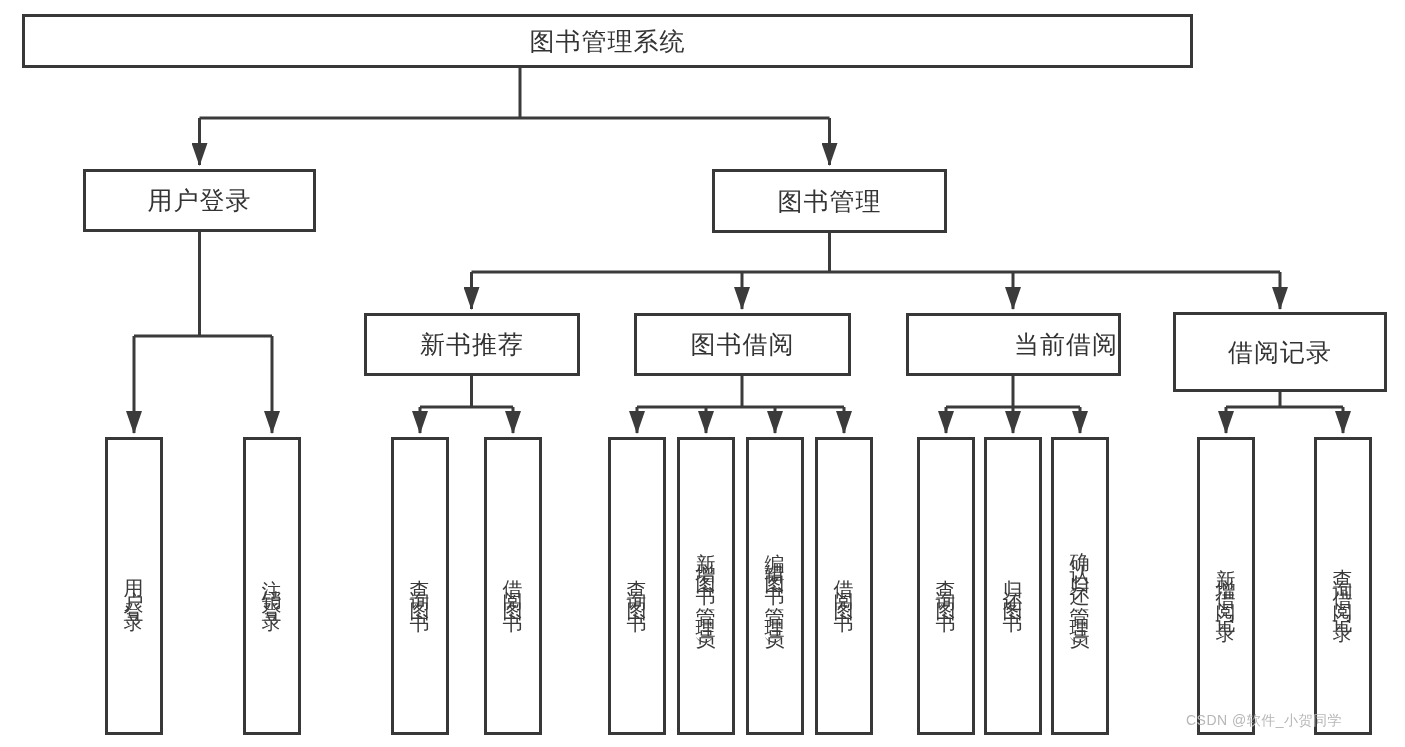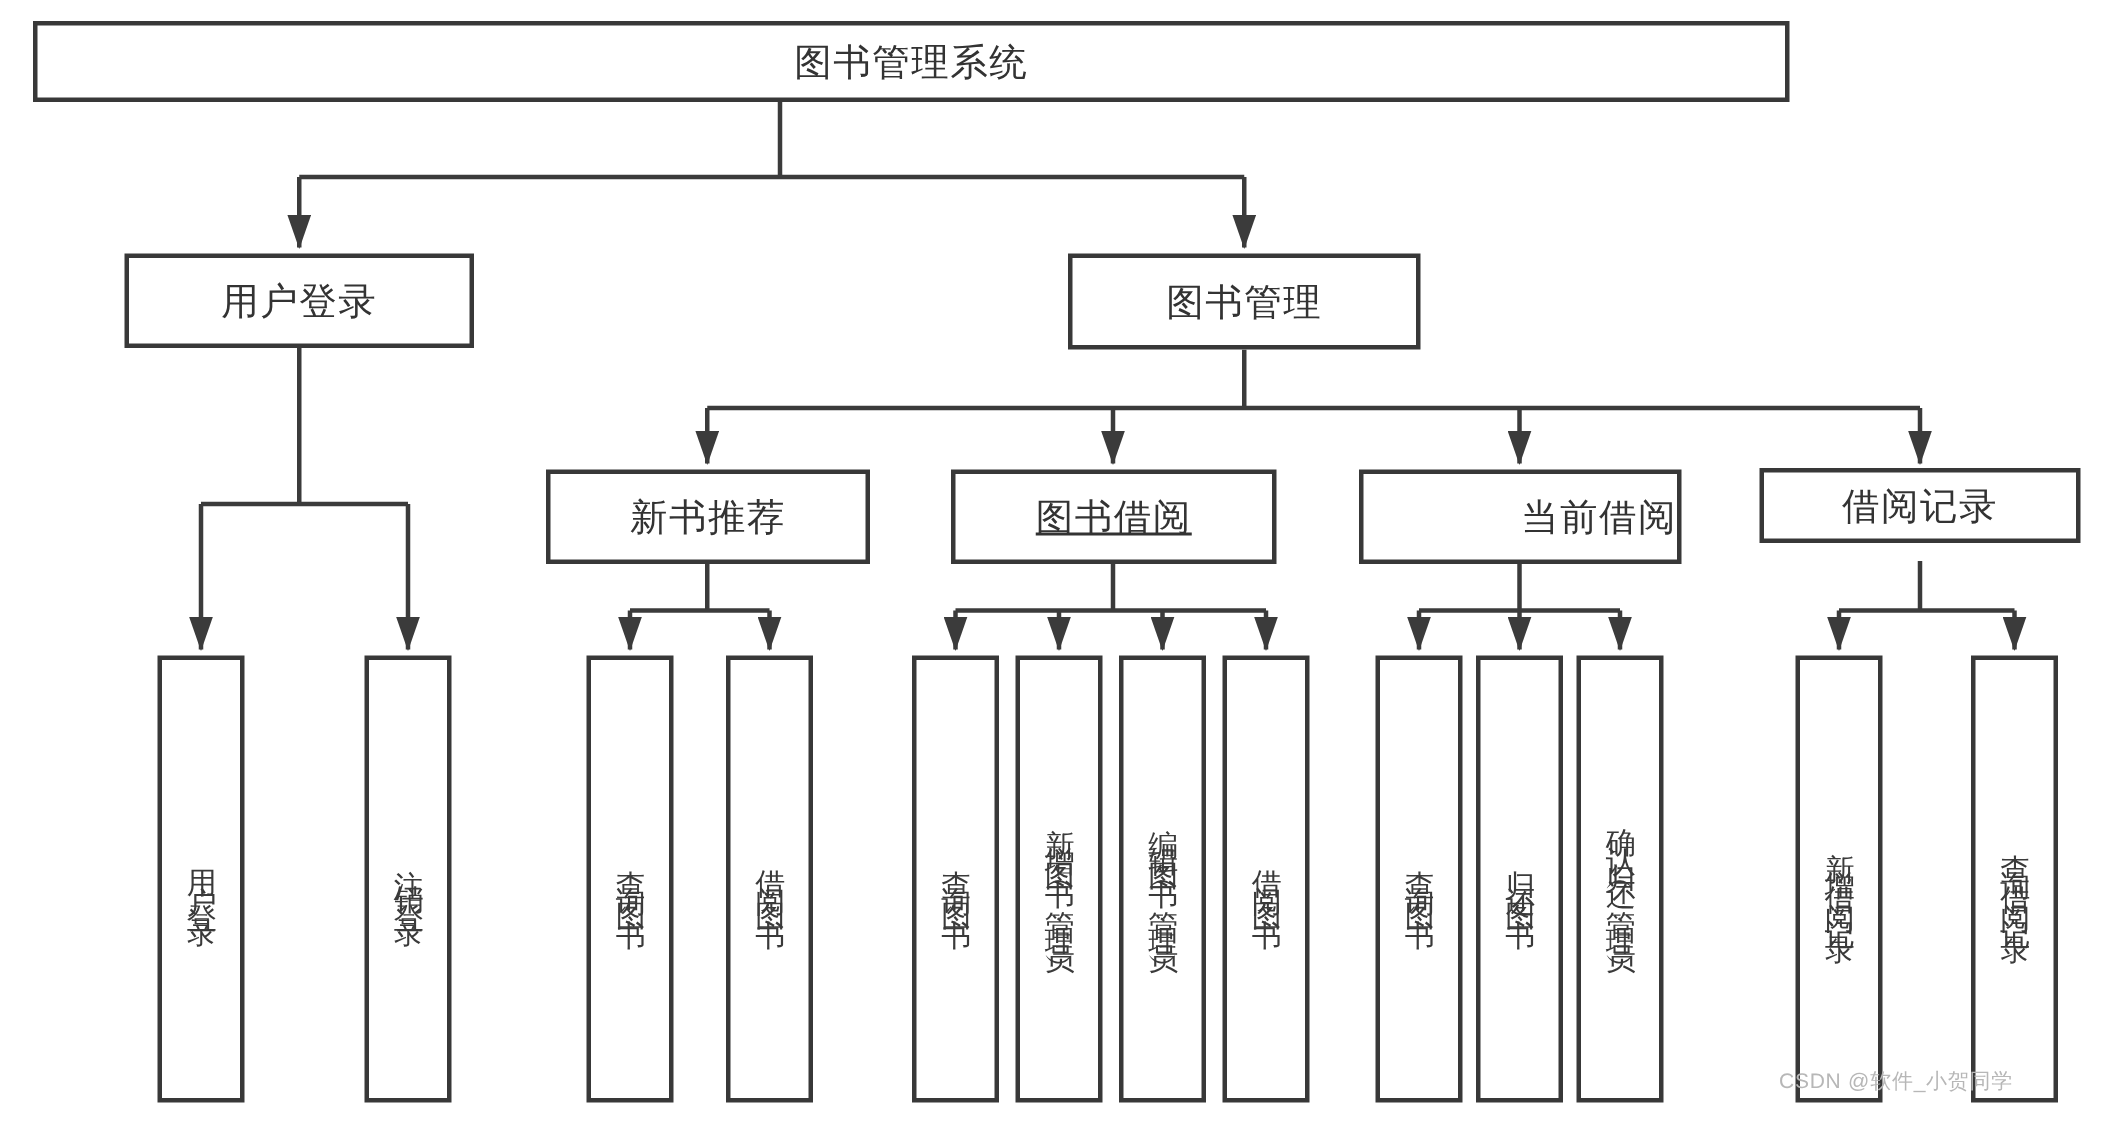--- a/index.html
+++ b/index.html
@@ -119,27 +119,27 @@
   <div class="box" style="left:83px; top:169px; width:233px; height:63px;">
     <span class="h-label">用户登录</span>
   </div>
   <div class="box" style="left:712px; top:169px; width:235px; height:64px;">
     <span class="h-label">图书管理</span>
   </div>
 
   <div class="box" style="left:364px; top:313px; width:216px; height:63px;">
     <span class="h-label">新书推荐</span>
   </div>
-  <div class="box" style="left:634px; top:313px; width:217px; height:63px;text-decoration:underline;">
+  <div class="box" style="left:634px; top:313px; width:217px; height:63px;">
     <span class="h-label">图书借阅</span>
   </div>
   <div class="box" style="left:906px; top:313px; width:215px; height:63px;justify-content:flex-end;">
     <span class="h-label">当前借阅</span>
   </div>
-  <div class="box" style="left:1173px; top:312px; width:214px; height:50px;">
+  <div class="box" style="left:1173px; top:312px; width:214px; height:80px;">
     <span class="h-label">借阅记录</span>
   </div>
 
   <div class="box leaf" style="left:105px;">
     <span class="v-label">用户登录</span>
   </div>
   <div class="box leaf" style="left:243px;">
     <span class="v-label">注销登录</span>
   </div>
 

